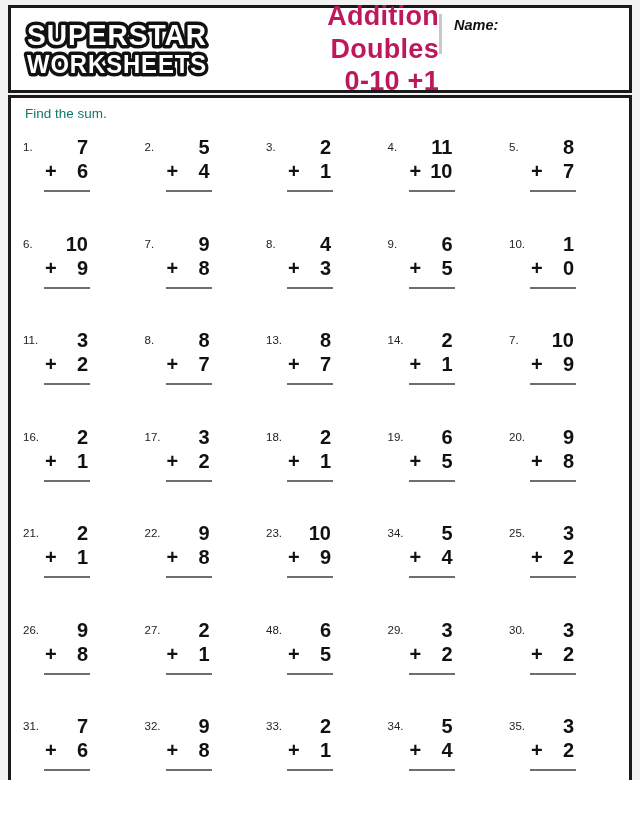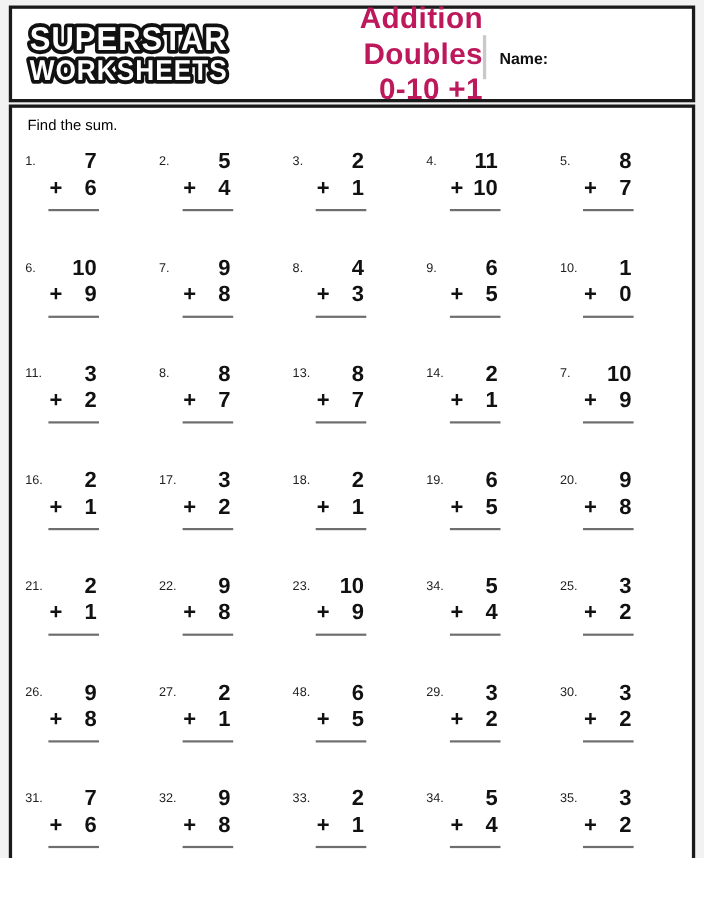--- a/index.html
+++ b/index.html
@@ -25,40 +25,41 @@
     fill:#ffffff; stroke:#111111; stroke-width:7px;
     stroke-linejoin:round; paint-order:stroke fill;
     letter-spacing:1px;
   }
   .title-block {
     flex:1 1 auto; text-align:right;
     font-weight:bold; font-size:27px; line-height:1.2; color:#be185d;
     letter-spacing:0.3px;
   }
   .name-section {
-    flex:0 0 190px; height:100%; display:flex; align-items:center;
+    flex:0 0 190px; height:100%; display:flex; align-items:flex-start;
     padding-top:4px;
+    font-style:italic;
   }
   .name-divider {
     width:3px; height:40px; background:#c9c9c9; flex:0 0 auto;
     margin-top:2px;
   }
   .name-label {
     font-weight:bold; font-size:14.5px; color:#111;
     margin-left:12px; padding-top:5px;
   }
 
   
   .main-box {
     position:absolute; left:8px; top:95px; width:624px; height:725px;
     background:#ffffff; border:3px solid #1a1a1a;
   }
   .instruction {
     position:absolute; left:14px; top:8px;
-    font-size:13.5px; color:#000000;
+    font-size:13.5px; color:#0f766e;
   }
   .problems-grid {
     position:absolute; left:9px; top:33px;
     display:grid;
     grid-template-columns:repeat(5, 121.5px);
     grid-auto-rows:96.5px;
   }
   .problem { display:flex; padding-top:6px; }
   .problem-number {
     flex:0 0 22px; font-size:11.5px; color:#222;

